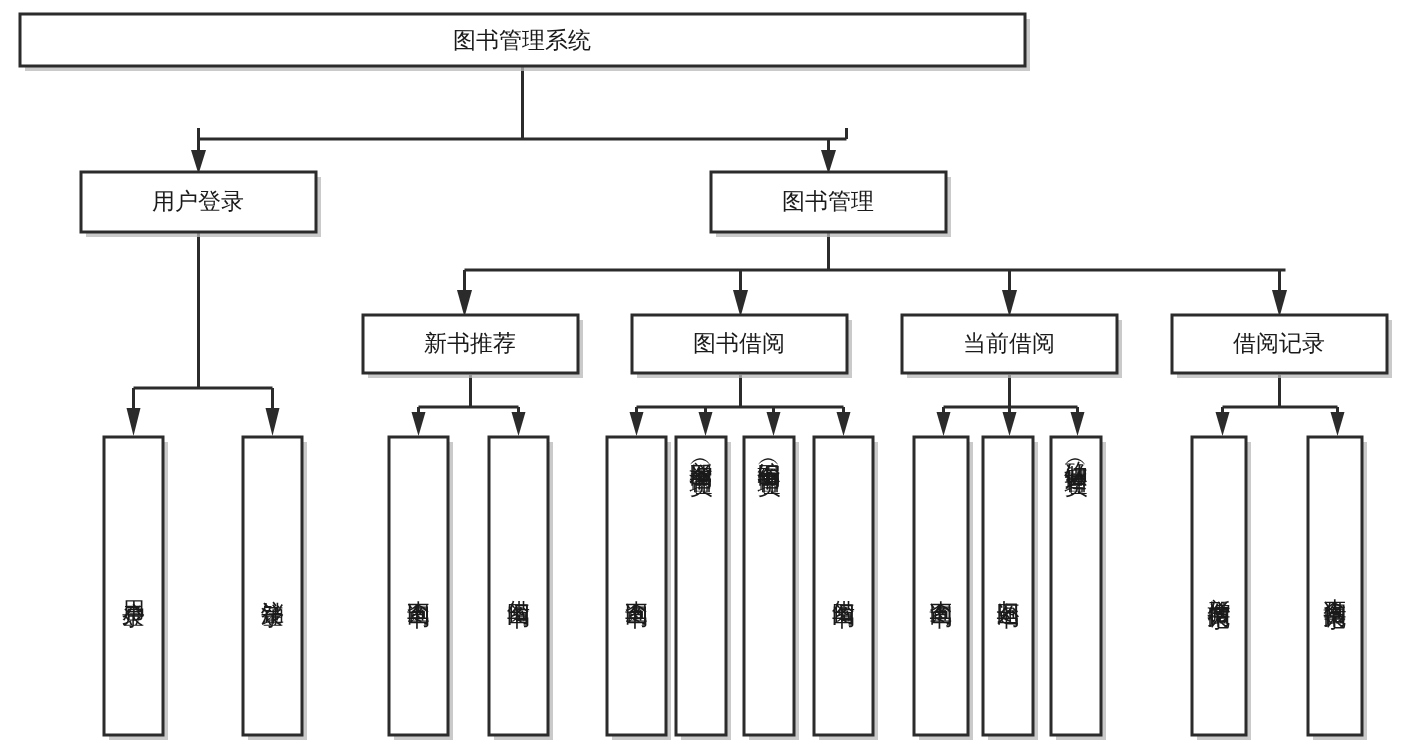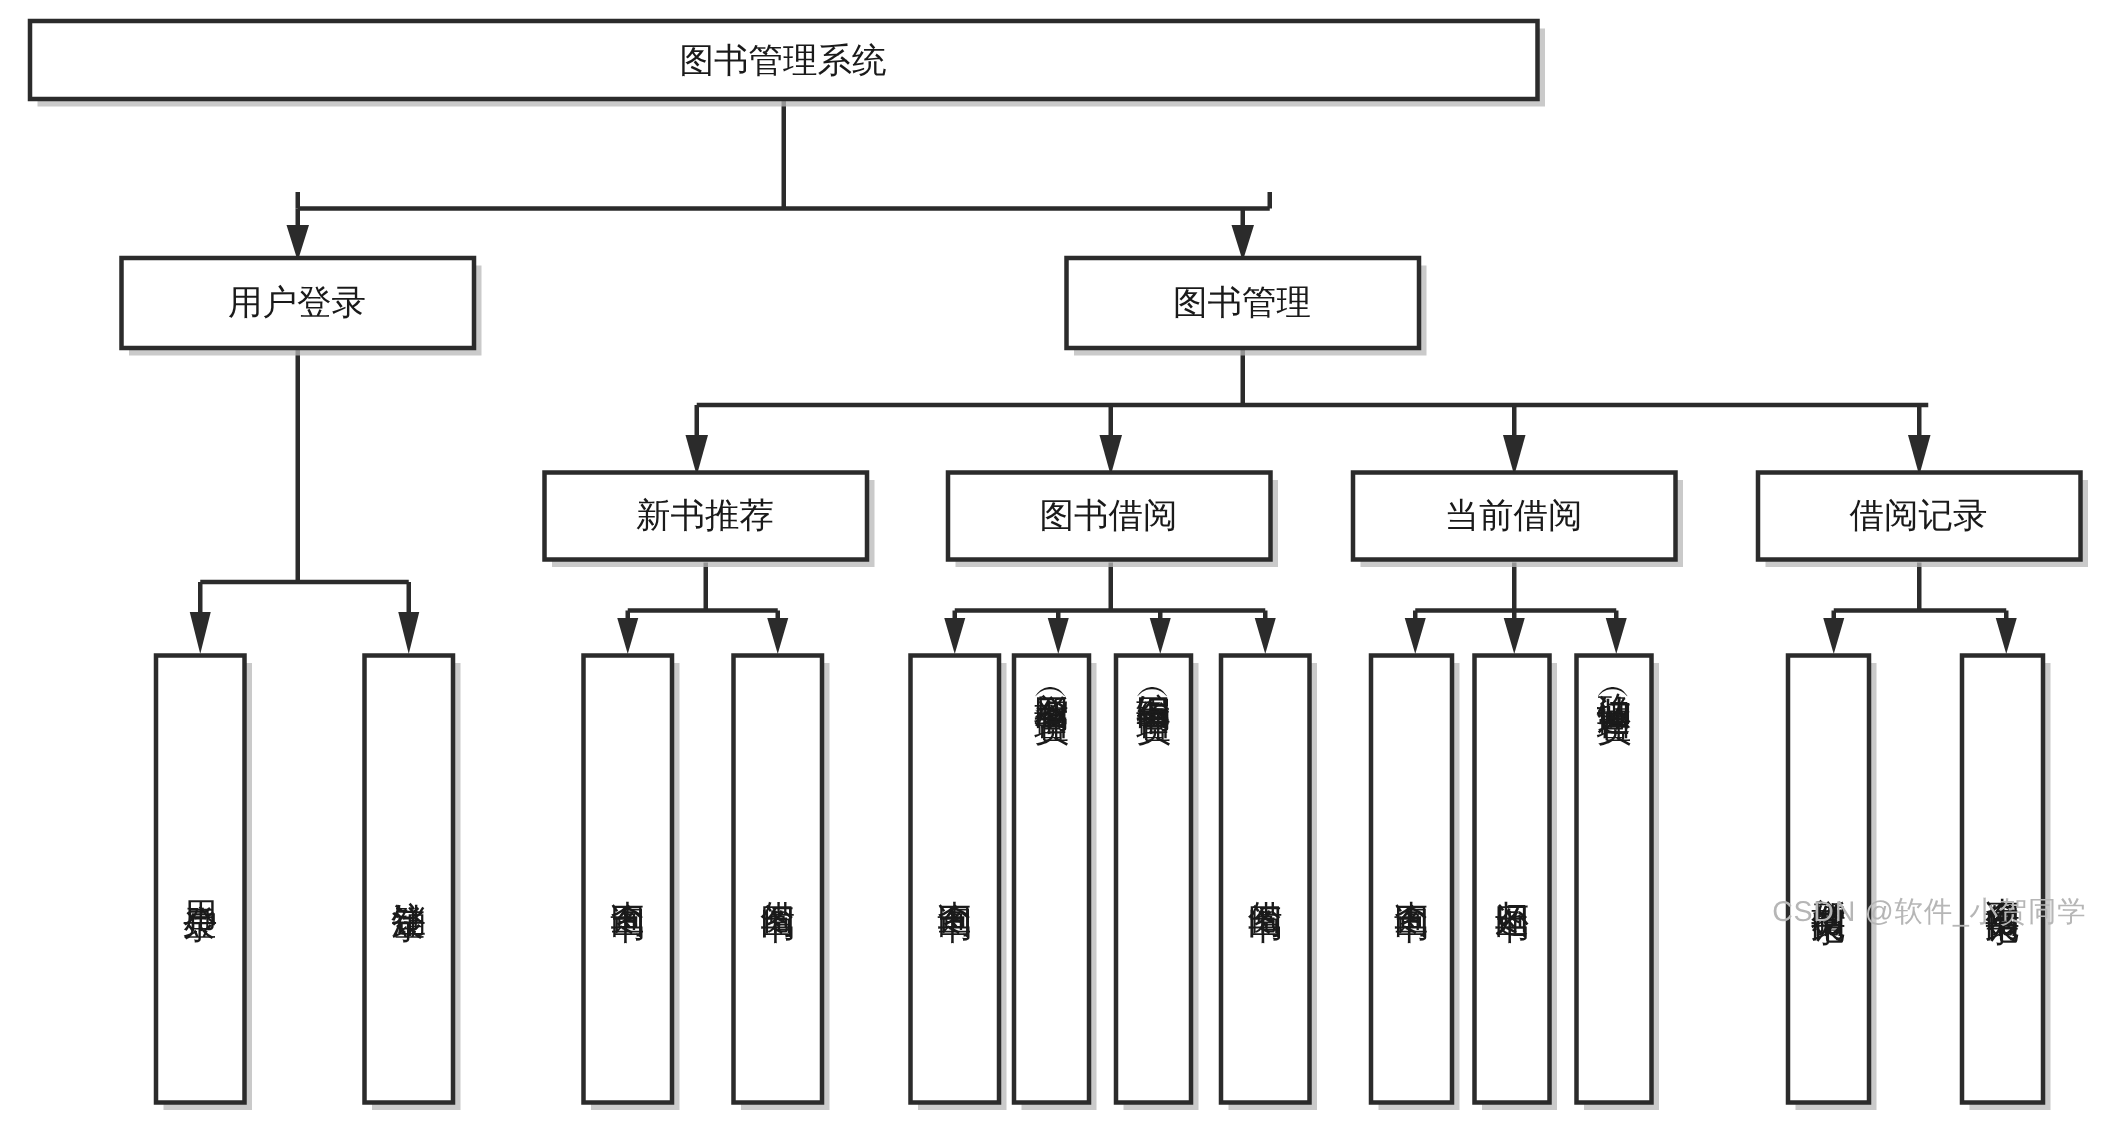--- a/index.html
+++ b/index.html
@@ -254,14 +254,13 @@
   <div class="leaf-label" style="left:607px; top:437px; width:59px; height:298px;">查询图书</div>
   <div class="leaf-label" style="left:676px; top:437px; width:50px; height:298px; justify-content:flex-start; padding-top:6px; box-sizing:border-box;">新增图书（管理员）</div>
   <div class="leaf-label" style="left:744px; top:437px; width:50px; height:298px; justify-content:flex-start; padding-top:6px; box-sizing:border-box;">编辑图书（管理员）</div>
   <div class="leaf-label" style="left:814px; top:437px; width:59px; height:298px;">借阅图书</div>
   <div class="leaf-label" style="left:914px; top:437px; width:54px; height:298px;">查询图书</div>
   <div class="leaf-label" style="left:983px; top:437px; width:50px; height:298px;">归还图书</div>
   <div class="leaf-label" style="left:1051px; top:437px; width:50px; height:298px; justify-content:flex-start; padding-top:6px; box-sizing:border-box;">确认归还（管理员）</div>
   <div class="leaf-label" style="left:1192px; top:437px; width:54px; height:298px;">新增借阅记录</div>
   <div class="leaf-label" style="left:1308px; top:437px; width:54px; height:298px;">查询借阅记录</div>
 
-  <div class="watermark">CSDN @软件_小贺同学</div>
 </div>
 
 </body></html>

